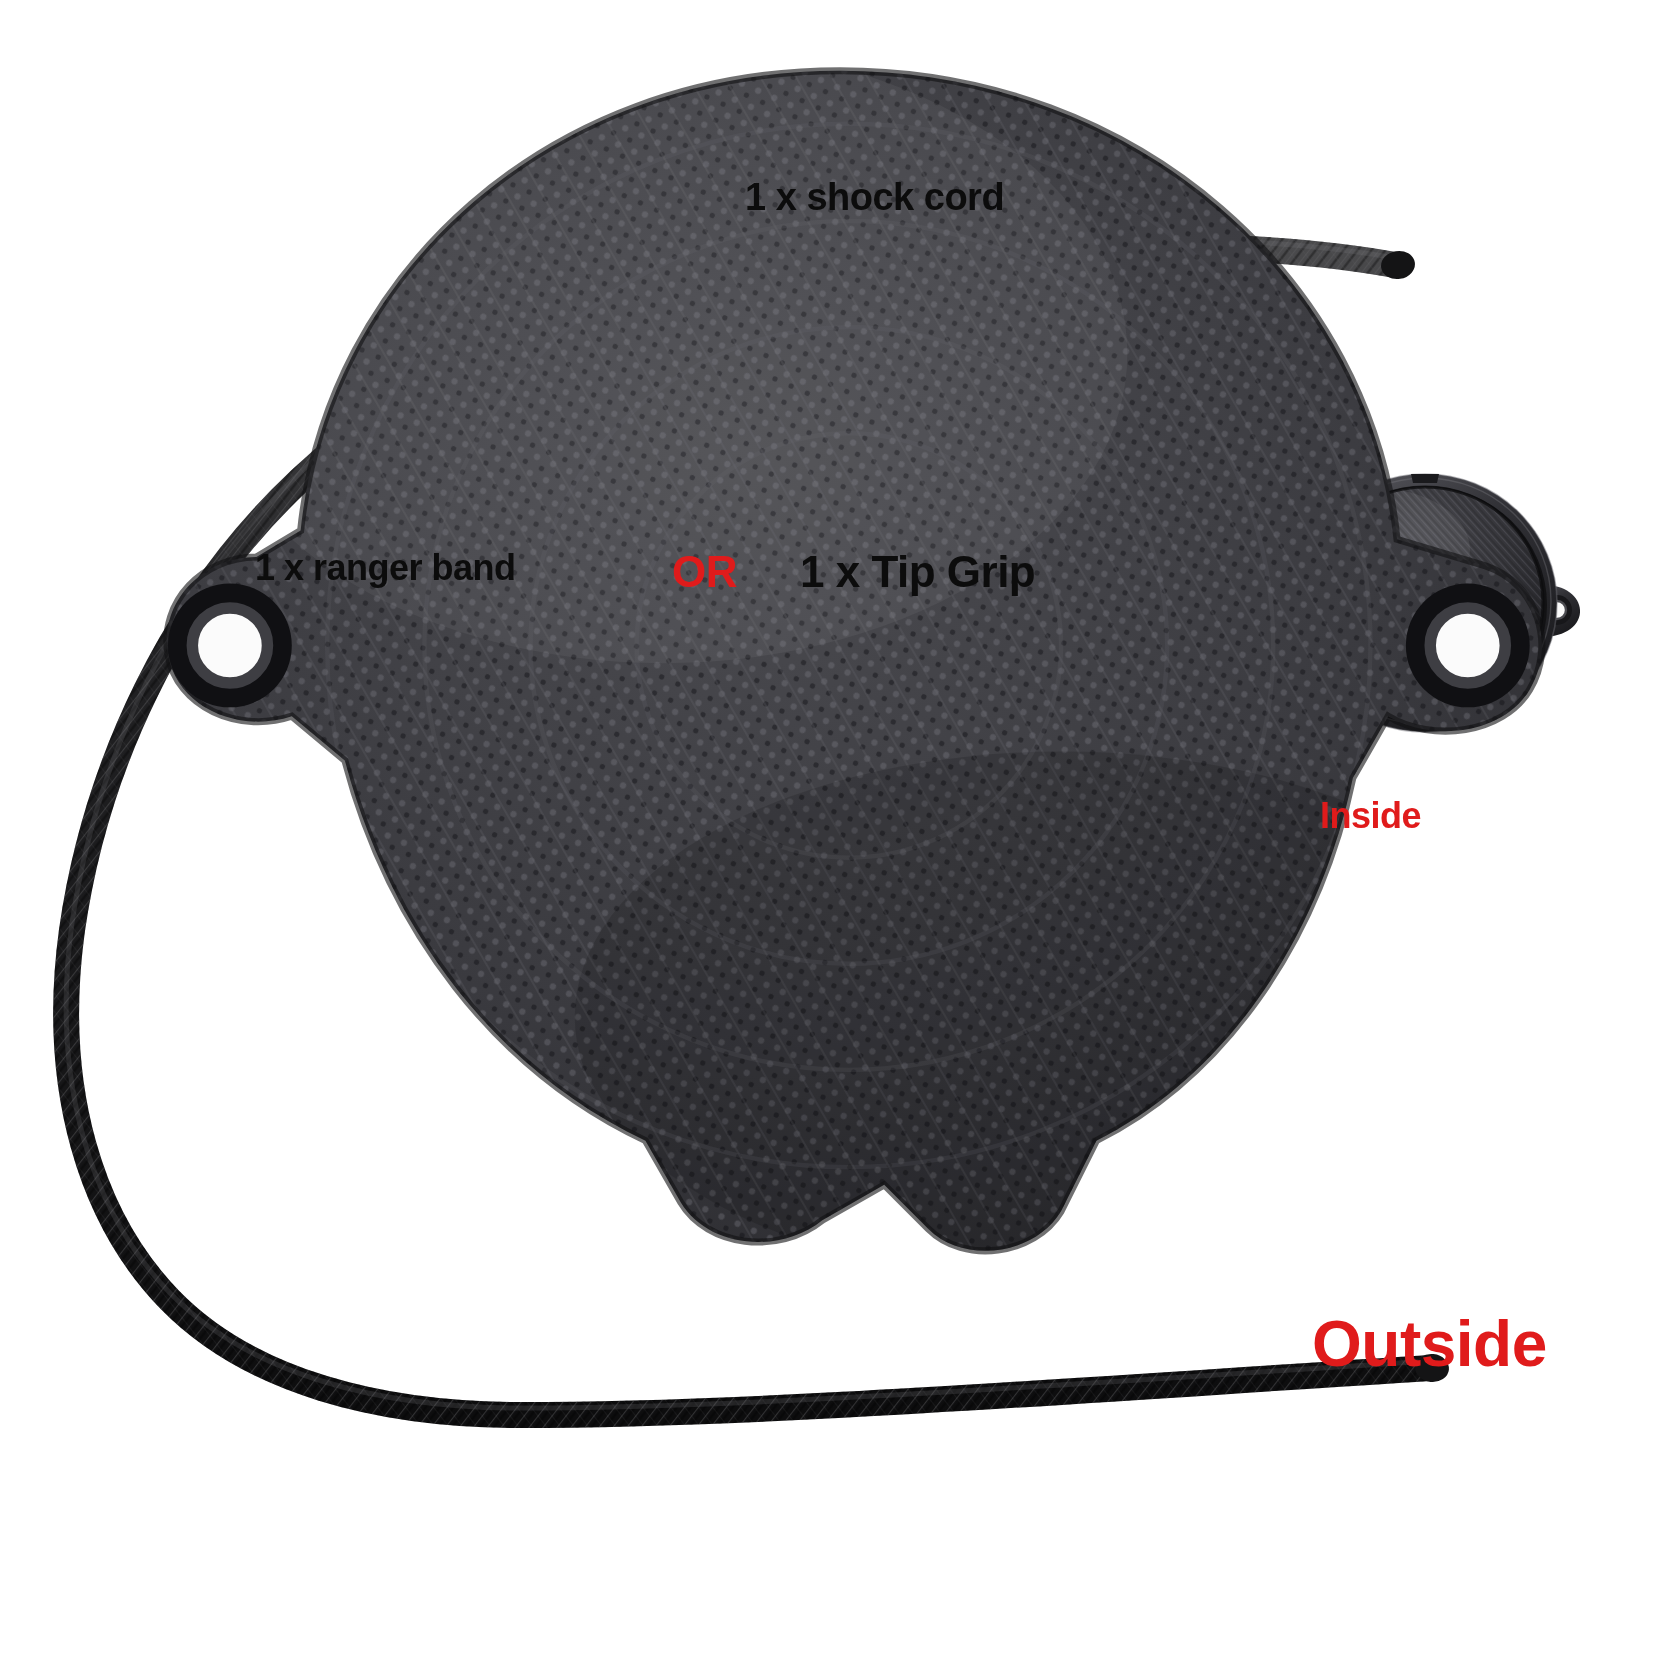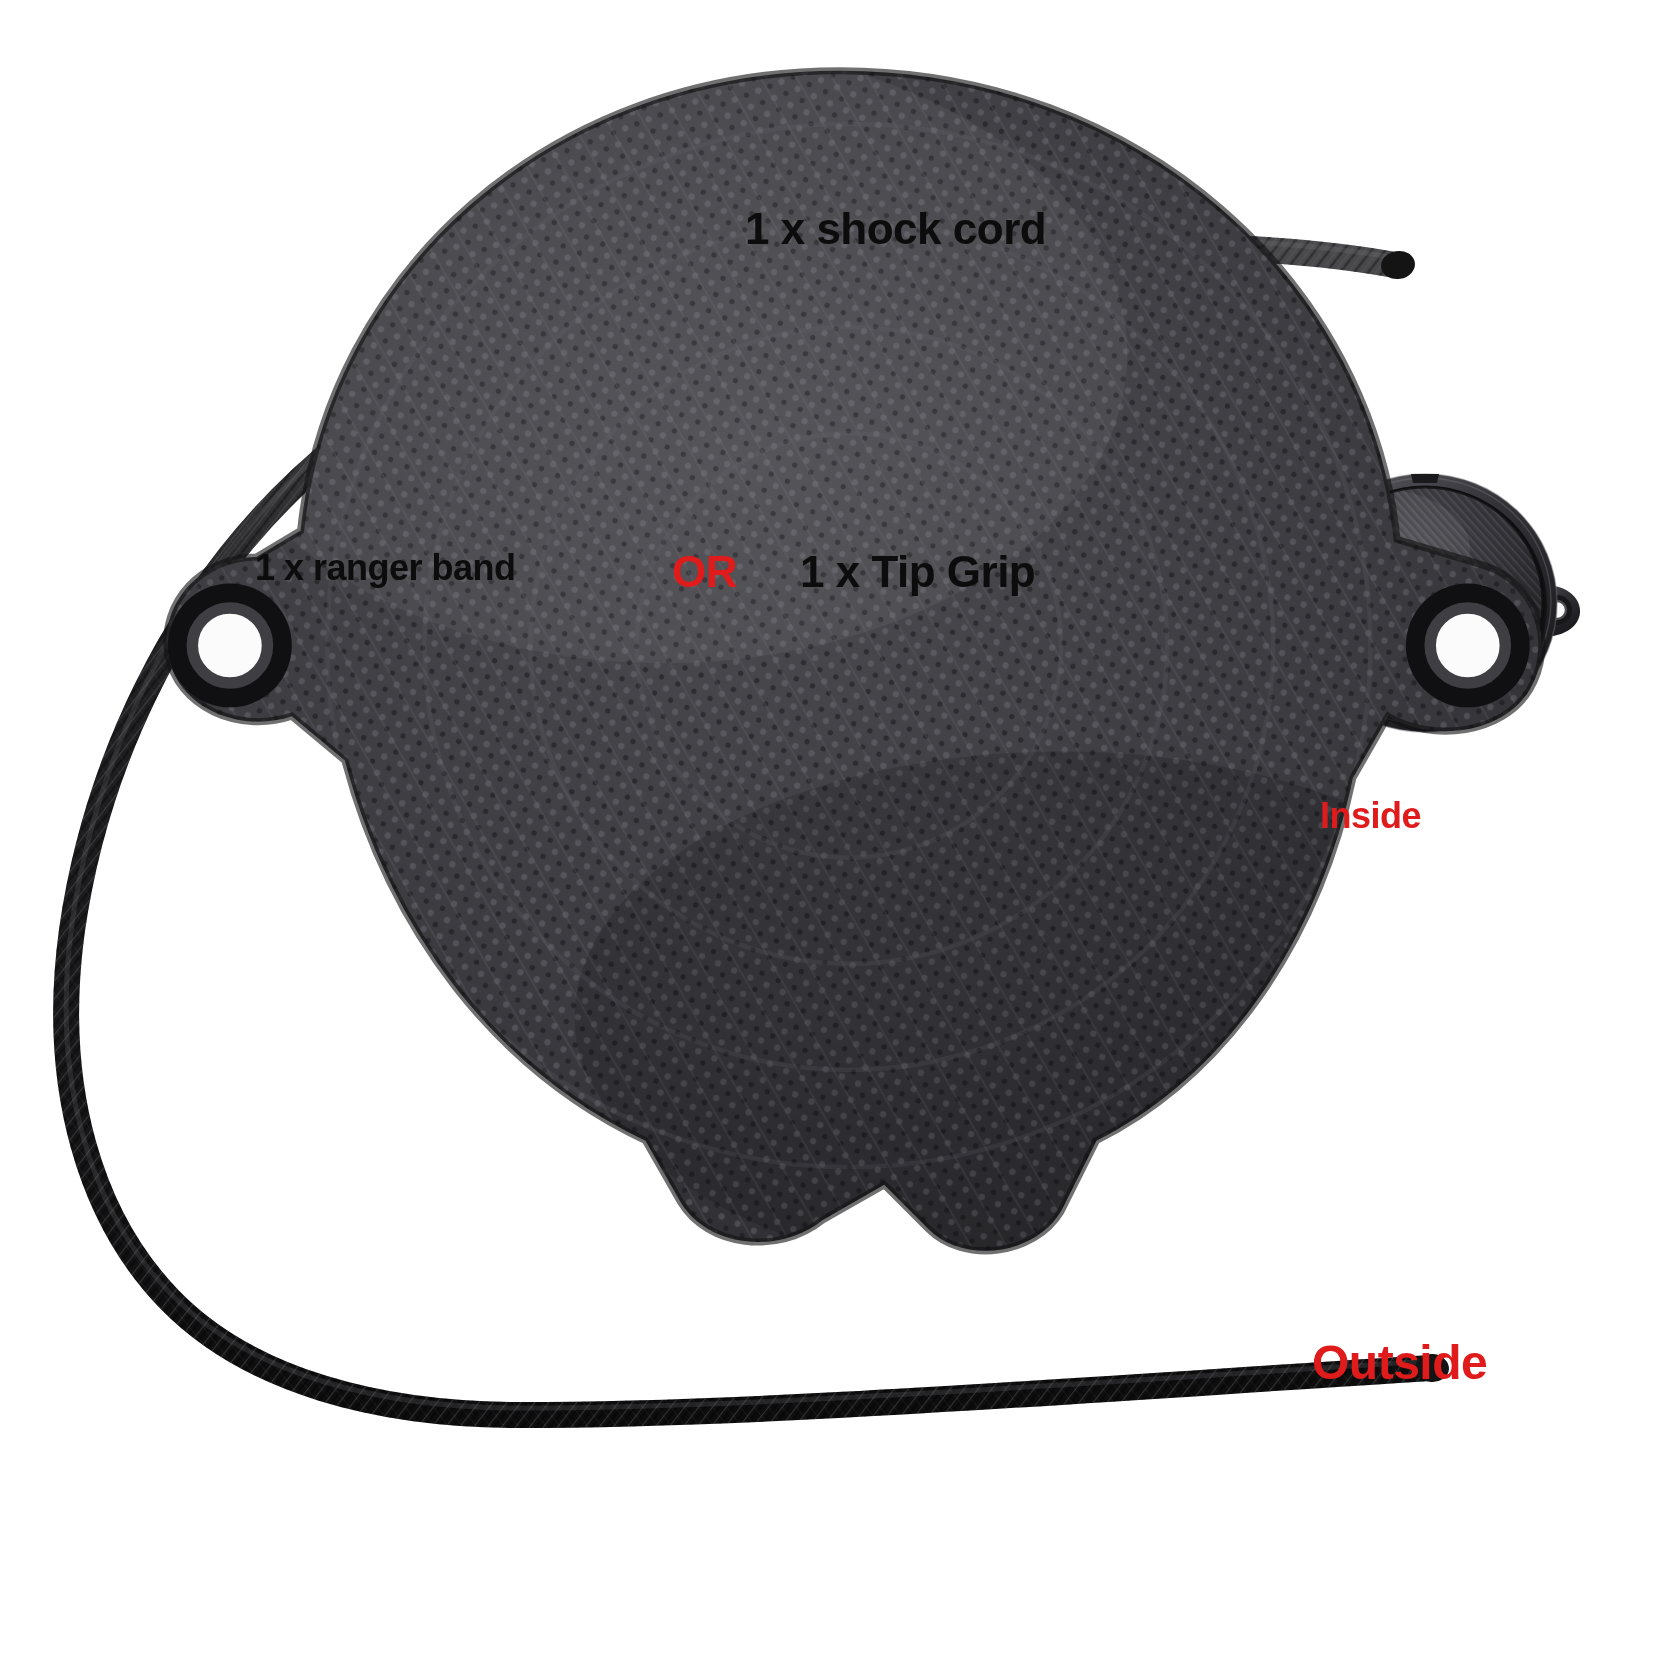--- a/index.html
+++ b/index.html
@@ -23,22 +23,21 @@
     font-weight: bold;
     white-space: nowrap;
     letter-spacing: -0.5px;
     line-height: 1;
   }
   .label-black { color: #0c0c0c; }
   .label-red   { color: #e01b1b; }
 
   #lbl-shock-cord {
     left: 745px; top: 178px;
-    font-size: 44px;
-    margin-top: 29px;
+    font-size: 38px;
   }
   #lbl-cover {
     left: 1183px; top: 352px;
     font-size: 46px;
   }
   #lbl-ranger-band {
     left: 255px; top: 550px;
     font-size: 36px;
   }
   #lbl-or {
@@ -48,22 +47,21 @@
   #lbl-tip-grip {
     left: 800px; top: 550px;
     font-size: 44px;
   }
   #lbl-inside {
     left: 1320px; top: 798px;
     font-size: 36px;
   }
   #lbl-outside {
     left: 1312px; top: 1312px;
-    font-size: 48px;
-    margin-top: 27px;
+    font-size: 64px;
   }
 
   .art {
     position: absolute;
     pointer-events: none;
   }
   #art-shock-cord { left: 0px;    top: 210px;  width: 1470px; height: 1230px; }
   #art-ranger-band{ left: 330px;  top: 640px;  width: 220px;  height: 190px; }
   #art-tip-grip   { left: 740px;  top: 630px;  width: 350px;  height: 400px; }
   #art-fasteners  { left: 830px;  top: 1010px; width: 190px;  height: 70px; }

